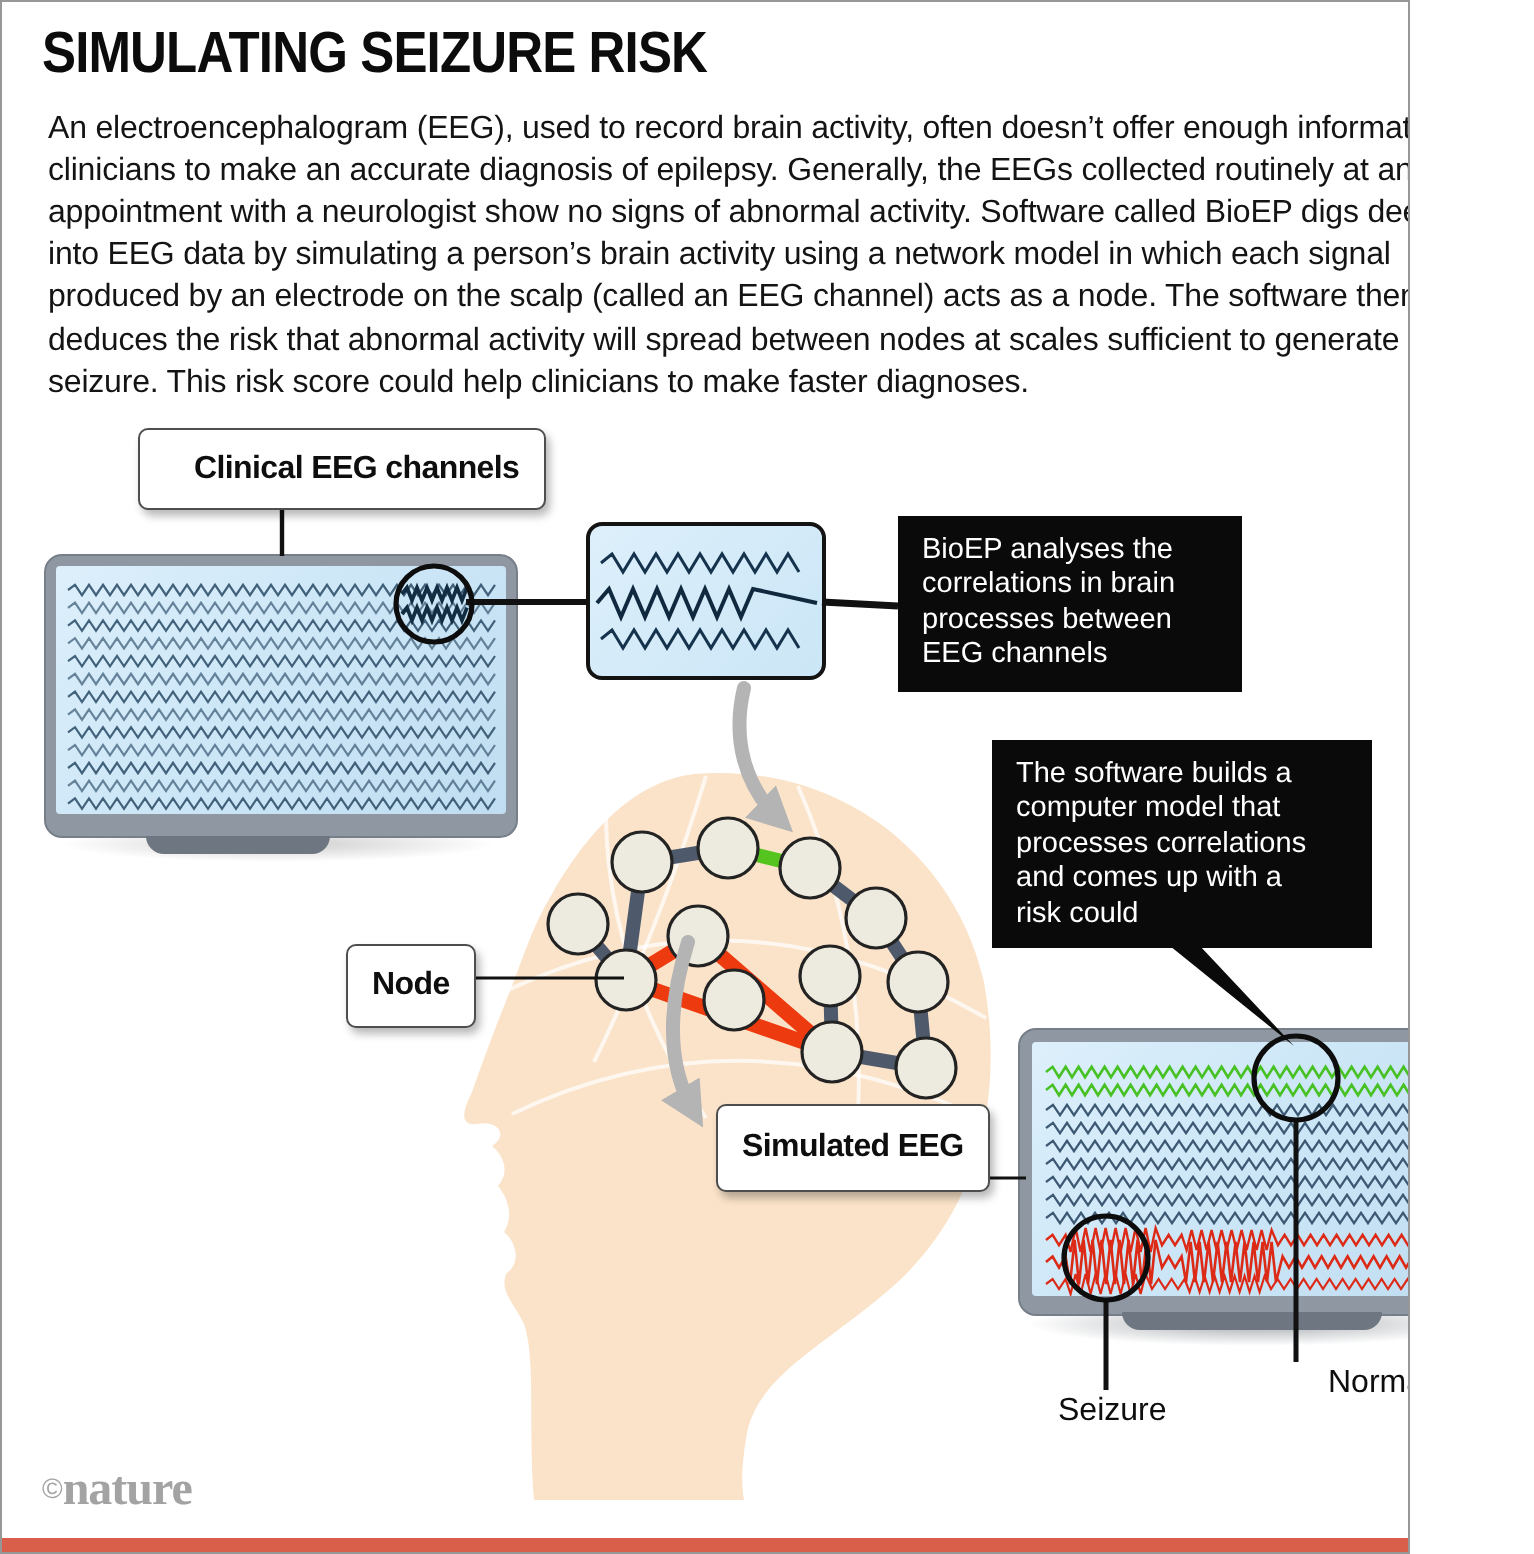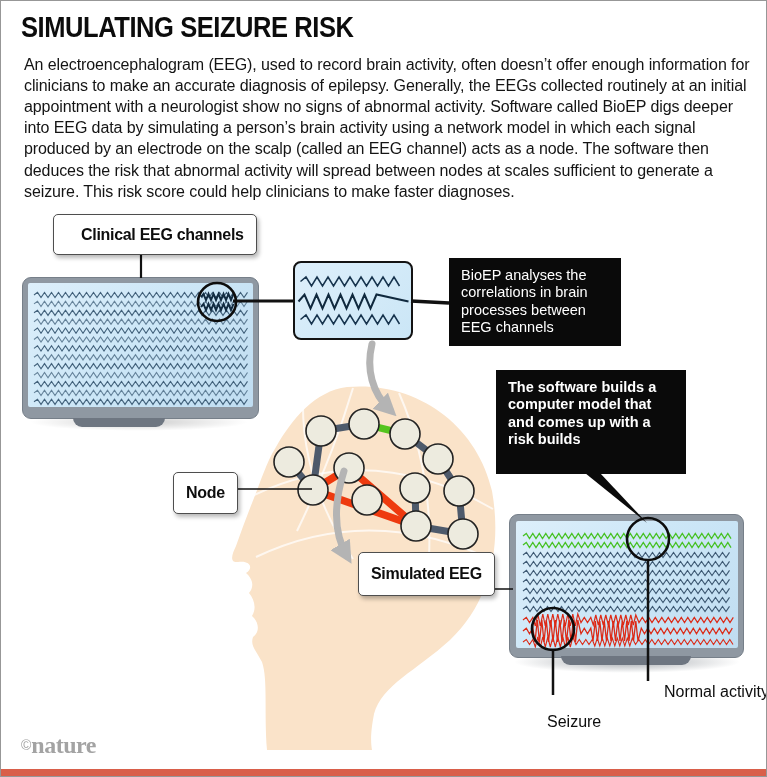--- a/index.html
+++ b/index.html
@@ -1,17 +1,17 @@
 <!DOCTYPE html>
 <html><head>
 <meta charset="utf-8">
 <style>
   html,body{margin:0;padding:0;background:#fff;}
   .canvas{
-    position:relative;width:767px;height:777px;overflow:hidden;
+    position:relative;width:705px;height:777px;overflow:hidden;
     background:#fff;border:1px solid #979797;box-sizing:border-box;
     font-family:"Liberation Sans",sans-serif;color:#141414;
   }
   .title{
     position:absolute;left:20px;top:10px;margin:0;font-size:29px;font-weight:900;
     letter-spacing:-0.5px;white-space:nowrap;transform:scaleX(.88);transform-origin:0 50%;color:#0c0c0c;
   }
   .intro{
     position:absolute;left:20px;top:50px;width:729px;margin:3px;
     font-size:16px;line-height:1.32;letter-spacing:-0.1px;color:#141414;
@@ -159,44 +159,45 @@
       <polygon points="584,472 599,472 646,522" fill="#0a0a0a"></polygon>
       <path d="M200 296 L202.5 292.8 L205.0 299.2 L207.5 292.8 L210.0 299.2 L212.5 292.8 L215.0 299.2 L217.5 292.8 L220.0 299.2 L222.5 292.8 L225.0 299.2 L227.5 292.8 L230.0 299.2 L232.5 292.8" fill="none" stroke="#122c42" stroke-width="1.9"></path>
       <path d="M200 306 L202.5 302.8 L205.0 309.2 L207.5 302.8 L210.0 309.2 L212.5 302.8 L215.0 309.2 L217.5 302.8 L220.0 309.2 L222.5 302.8 L225.0 309.2 L227.5 302.8 L230.0 309.2 L232.5 302.8" fill="none" stroke="#122c42" stroke-width="1.9"></path>
       <circle cx="216" cy="301" r="19" fill="none" stroke="#0d0d0d" stroke-width="2.6"></circle>
       <circle cx="647" cy="538" r="21" fill="none" stroke="#0d0d0d" stroke-width="2.6"></circle>
       <circle cx="552" cy="628" r="21" fill="none" stroke="#0d0d0d" stroke-width="2.6"></circle>
       <path d="M371,343 C365,368 371,392 389,409" fill="none" stroke="#b4b4b4" stroke-width="7" stroke-linecap="round" marker-end="url(#arr)"></path>
       <path d="M343,470 C332,505 333,533 346,555" fill="none" stroke="#b4b4b4" stroke-width="7" stroke-linecap="round" marker-end="url(#arr)"></path>
     </svg>
 
-  <div class="tag" style="left:52px;top:213px;height:31px;padding-left:27px;">
+  <div class="tag" style="left:68px;top:213px;height:31px;padding-left:27px;">
     <span>Clinical EEG channels</span>
   </div>
   <div class="tag" style="left:172px;top:471px;height:32px;">
     <span>Node</span>
   </div>
   <div class="tag" style="left:357px;top:551px;height:34px;">
     <span>Simulated EEG</span>
   </div>
 
   <div class="callout" style="left:448px;top:257px;width:172px;height:88px;">
     <div>BioEP analyses the</div>
     <div>correlations in brain</div>
     <div>processes between</div>
     <div>EEG channels</div>
   </div>
-  <div class="callout" style="left:495px;top:369px;width:190px;height:104px;font-weight:bold;">
+  <div class="callout" style="left:495px;top:369px;width:190px;height:104px;">
     <div>The software builds a</div>
     <div>computer model that</div>
+    <div>processes correlations</div>
     <div>and comes up with a</div>
-    <div>risk builds</div>
-  </div>
-
-  <div class="annot" style="left:546px;top:696px;margin-top:16px;">Seizure</div>
+    <div>risk could</div>
+  </div>
+
+  <div class="annot" style="left:528px;top:696px;">Seizure</div>
   <div class="annot" style="left:663px;top:682px;">Normal activity</div>
 
   <div class="credit" style="color: rgb(163, 163, 163);">
     <span class="c-sym">©</span><span class="c-name">nature</span>
   </div>
 
   <div class="footer-bar" style="background: rgb(217, 95, 74);"></div>
 </div>
 
 </body></html>

